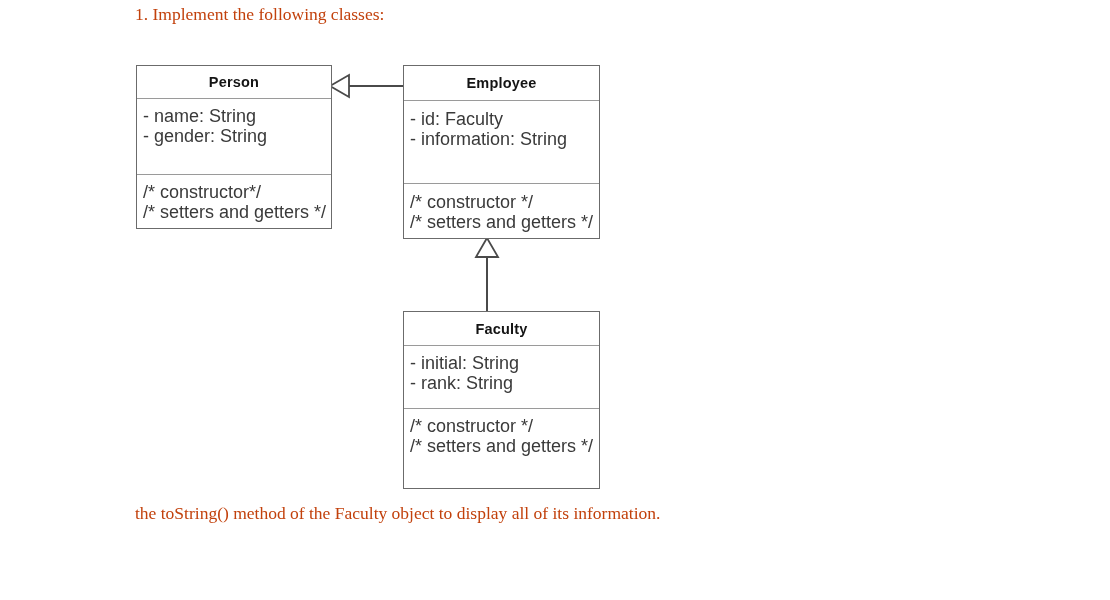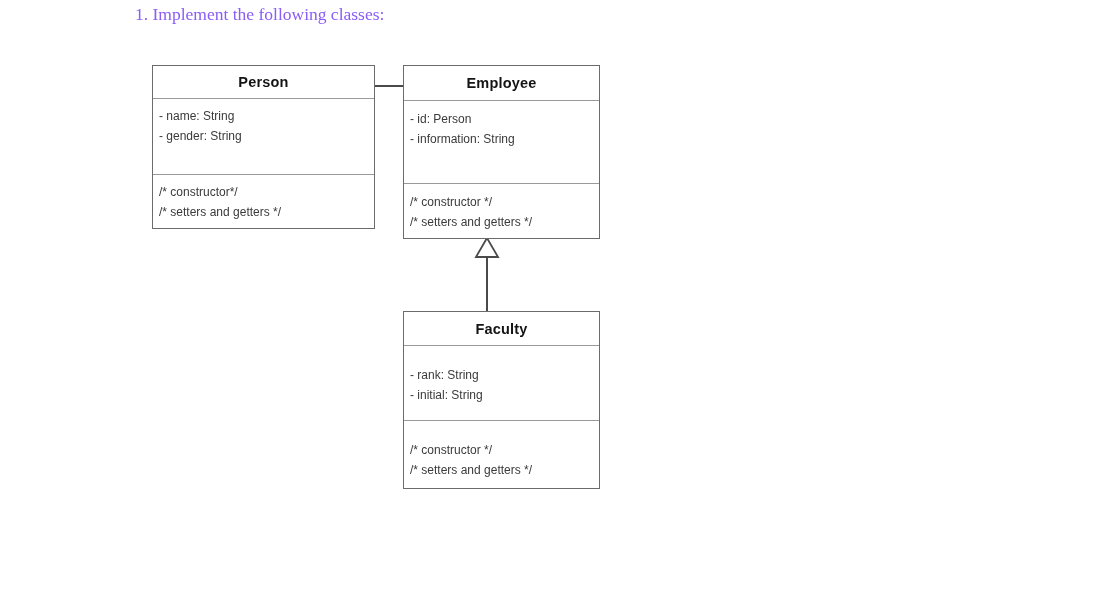--- a/index.html
+++ b/index.html
@@ -16,21 +16,21 @@
     font-family: "Liberation Serif", serif;
     color: #000000;
   }
 
   
   .prose {
     position: absolute;
     font-family: "Liberation Serif", serif;
     font-size: 17.5px;
     line-height: 1.0;
-    color: #8b5cf6;
+    color: #c2410c;
     white-space: nowrap;
   }
   #heading-text {
     left: 135px;
     top: 6px;
   }
   #closing-paragraph {
     left: 135px;
     top: 497px;
     line-height: 33px;
@@ -63,36 +63,36 @@
     box-sizing: border-box;
   }
   .uml-compartment {
     box-sizing: border-box;
     padding: 7px 6px 6px 6px;
   }
   .uml-compartment.with-rule {
     border-bottom: 1.2px solid #9a9a9a;
   }
   .uml-row {
-    font-size: 12px;
+    font-size: 18px;
     line-height: 20px;
     color: #3a3a3a;
     white-space: nowrap;
   }
 
   
-  #class-person   { left: 152px; top: 65px;  width: 223px; height: 164px; }
+  #class-person   { left: 136px; top: 65px;  width: 196px; height: 164px; }
   #class-person   .uml-title { height: 35px; }
   #class-person   .attrs  { height: 80px; }
 
   #class-employee { left: 403px; top: 65px;  width: 197px; height: 174px; justify-content: space-between; }
   #class-employee .uml-title { height: 35px; }
   #class-employee .attrs  { height: 82px; }
 
-  #class-faculty  { left: 403px; top: 311px; width: 197px; height: 178px; gap: 12px; }
+  #class-faculty  { left: 403px; top: 311px; width: 197px; height: 178px; }
   #class-faculty  .uml-title { height: 34px; }
   #class-faculty  .attrs  { height: 63px; }
 
   
   .generalization {
     position: absolute;
     z-index: 2;
   }
   .generalization svg { display: block; overflow: visible; }
 
@@ -112,34 +112,34 @@
   </div>
   <div class="uml-compartment methods">
     <div class="uml-row">/* constructor*/</div>
     <div class="uml-row">/* setters and getters */</div>
   </div>
 </div>
 
 <div class="uml-class" id="class-employee">
   <div class="uml-title">Employee</div>
   <div class="uml-compartment attrs with-rule">
-    <div class="uml-row">- id: Person</div>
+    <div class="uml-row">- id: Faculty</div>
     <div class="uml-row">- information: String</div>
   </div>
   <div class="uml-compartment methods">
     <div class="uml-row">/* constructor */</div>
     <div class="uml-row">/* setters and getters */</div>
   </div>
 </div>
 
 <div class="uml-class" id="class-faculty">
   <div class="uml-title">Faculty</div>
   <div class="uml-compartment attrs with-rule">
+    <div class="uml-row">- initial: String</div>
     <div class="uml-row">- rank: String</div>
-    <div class="uml-row">- initial: String</div>
   </div>
   <div class="uml-compartment methods">
     <div class="uml-row">/* constructor */</div>
     <div class="uml-row">/* setters and getters */</div>
   </div>
 </div>
 
 <div class="generalization" id="arrow-employee-to-person">
   <svg width="80" height="34" viewBox="0 0 80 34">
     <line x1="20" y1="16" x2="76" y2="16" stroke="#4a4a4a" stroke-width="2"></line>
@@ -148,13 +148,14 @@
 </div>
 
 <div class="generalization" id="arrow-faculty-to-employee">
   <svg width="34" height="80" viewBox="0 0 34 80">
     <line x1="17" y1="76" x2="17" y2="20" stroke="#4a4a4a" stroke-width="2"></line>
     <polygon points="17,2 6,21 28,21" fill="#ffffff" stroke="#4a4a4a" stroke-width="1.8" stroke-linejoin="miter"></polygon>
   </svg>
 </div>
 
 <div class="prose" id="closing-paragraph">
+  <span class="line">the toString() method of the Faculty object to display all of its information.</span>
 </div>
 
 </body></html>

